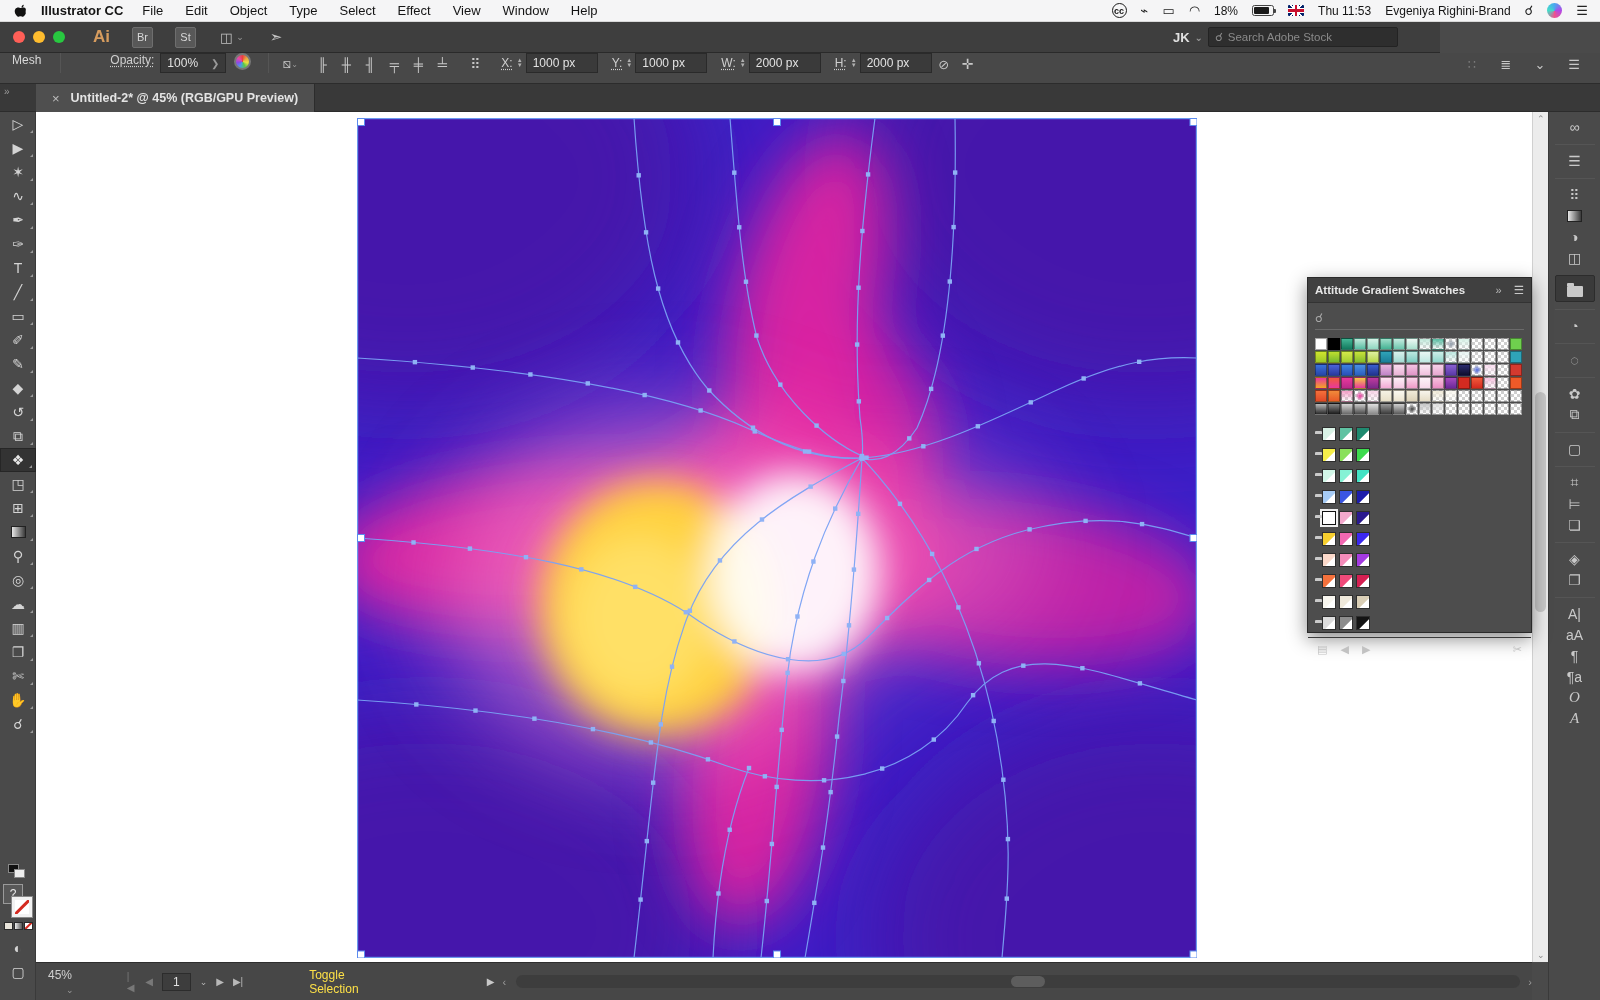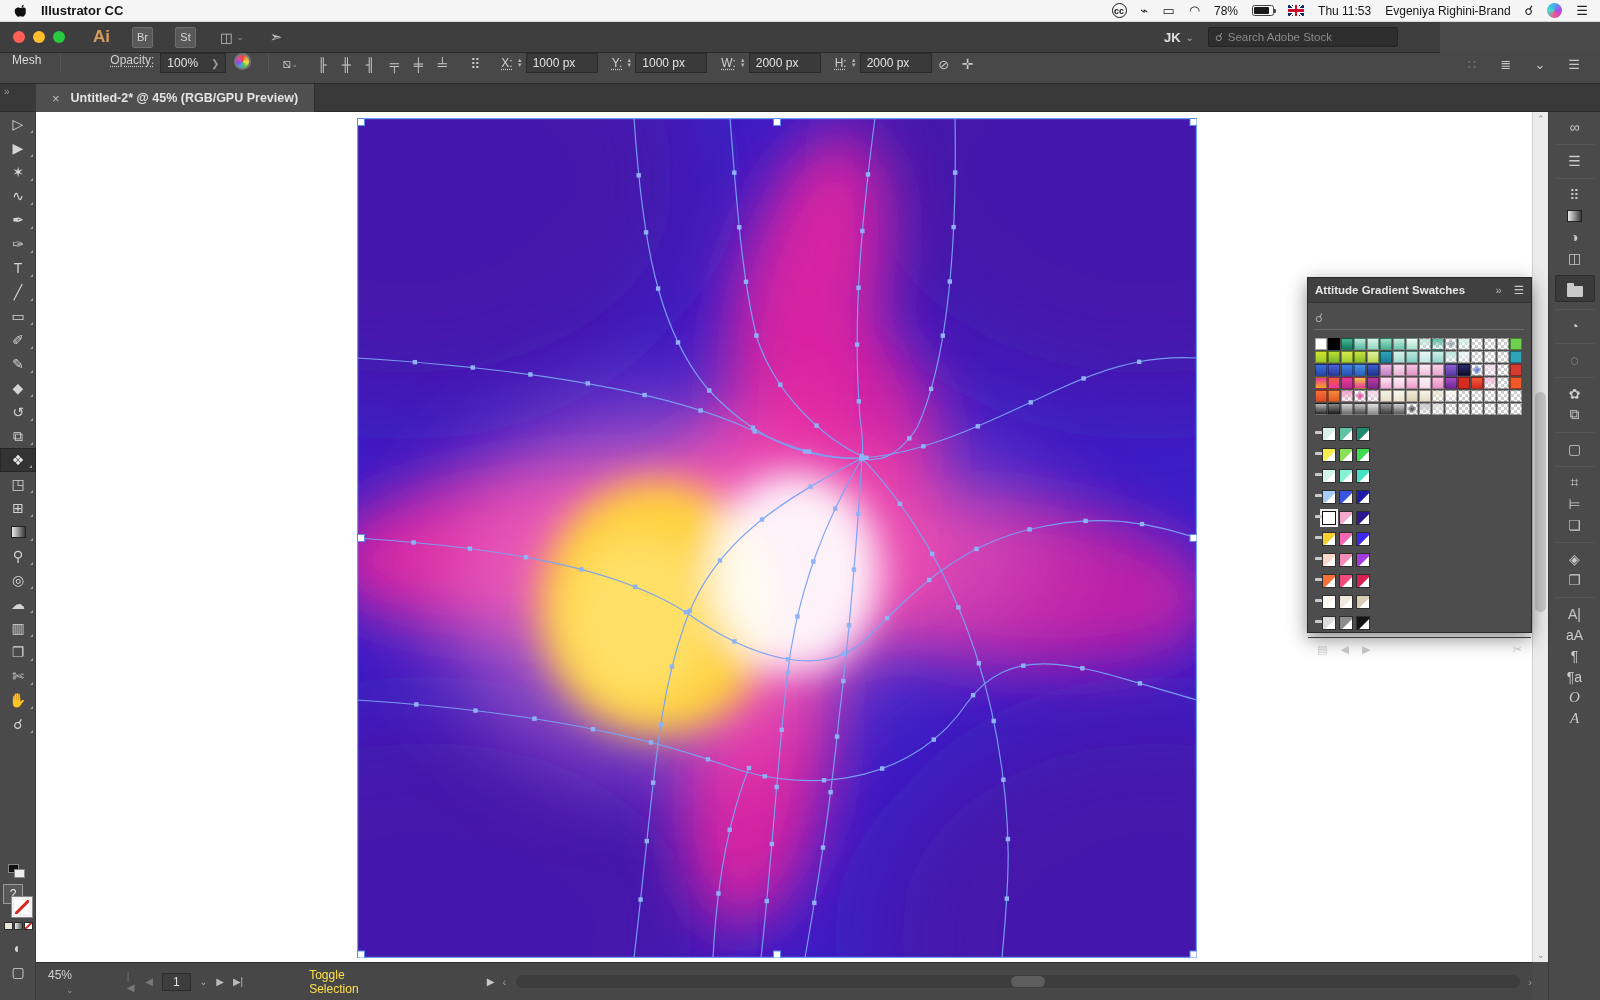--- a/index.html
+++ b/index.html
@@ -32,21 +32,21 @@
   
   #titlebar { position:absolute; left:0; top:22px; width:1440px; height:31px; background:#3e3e3e;
     display:flex; align-items:center; border-bottom:1px solid #2a2a2a;}
   .tl { width:12px; height:12px; border-radius:50%; margin-left:8px;}
   .tl.r{background:#ff5f57;margin-left:13px} .tl.y{background:#febc2e} .tl.g{background:#28c840}
   .ai-badge { color:#d79c5e; font-weight:bold; font-size:17px; margin-left:28px; letter-spacing:0;}
   .sq-btn { margin-left:22px; width:21px; height:21px; background:#585858; border:1px solid #6e6e6e;
     color:#d8d8d8; font-size:11px; display:flex; align-items:center; justify-content:center; border-radius:2px;}
   .ws-ic { margin-left:24px; color:#c0c0c0; font-size:13px; display:flex; align-items:center; gap:4px;}
   .rocket { margin-left:26px; color:#c8c8c8; font-size:15px;}
-  #titlebar .right { margin-left:auto; display:flex; align-items:center; gap:14px; padding-right:42px;}
+  #titlebar .right { margin-left:auto; display:flex; align-items:center; gap:5px; padding-right:42px;}
   .jk { color:#e0e0e0; font-weight:bold; font-size:13px; display:flex; gap:5px; align-items:center;}
   .jk .chev { color:#9a9a9a; font-size:10px;}
   .stock-search { width:190px; height:20px; background:#2e2e2e; border:1px solid #232323; border-radius:2px;
     display:flex; align-items:center; color:#8a8a8a; font-size:11.5px; padding:0 6px; gap:5px;}
 
   
   #controlbar { position:absolute; left:0; top:53px; width:1600px; height:31px; background:#484848;
     display:flex; align-items:flex-start; border-bottom:1px solid #2c2c2c; color:#cfcfcf; font-size:12px;}
   .cb-label { margin:0 10px 0 12px; color:#d8d8d8;}
   .cb-sep { width:1px; height:20px; background:#383838; border-right:1px solid #555; margin:0 9px;}
@@ -158,26 +158,37 @@
 <div id="menubar">
   <span class="apple">
     <svg width="13" height="14" viewBox="-1 0 16 18">
         <path fill="#111" d="M11.2,1.1c0.1,0.9-0.3,1.7-0.8,2.3C9.9,4,9.1,4.5,8.3,4.4C8.2,3.6,8.6,2.8,9,2.3C9.5,1.7,10.4,1.2,11.2,1.1z
          M13.8,12.1c-0.4,0.9-0.6,1.3-1.1,2c-0.7,1-1.7,2.3-2.9,2.3c-1.1,0-1.4-0.7-2.8-0.7c-1.4,0-1.7,0.7-2.8,0.7
          c-1.2,0-2.1-1.2-2.8-2.2C-0.7,11.4-0.9,8.1,0.4,6.4c0.9-1.2,2.3-1.9,3.6-1.9c1.3,0,2.2,0.7,3.3,0.7c1.1,0,1.7-0.7,3.3-0.7
          c1.2,0,2.4,0.6,3.2,1.7C14.1,7.1,13.3,10.1,13.8,12.1z"></path>
       </svg>
   </span>
   <span class="appname">Illustrator CC</span>
+  <div id="menus">
+      <span>File</span>
+      <span>Edit</span>
+      <span>Object</span>
+      <span>Type</span>
+      <span>Select</span>
+      <span>Effect</span>
+      <span>View</span>
+      <span>Window</span>
+      <span>Help</span>
+    </div>
   <div id="menu-right">
     <span class="cc-circ">cc</span>
     <span class="mac-ic">⌁</span>
     <span class="mac-ic">▭</span>
     <span class="mac-ic">◠</span>
-    <span>78%</span>
+    <span>18%</span>
     <span class="batt">
         <i></i>
       </span>
     <span class="ukflag"></span>
     <span>Thu 11:53</span>
     <span>Evgeniya Righini-Brand</span>
     <span class="mac-ic">☌</span>
     <span class="siri"></span>
     <span class="mac-ic">☰</span>
   </div>

